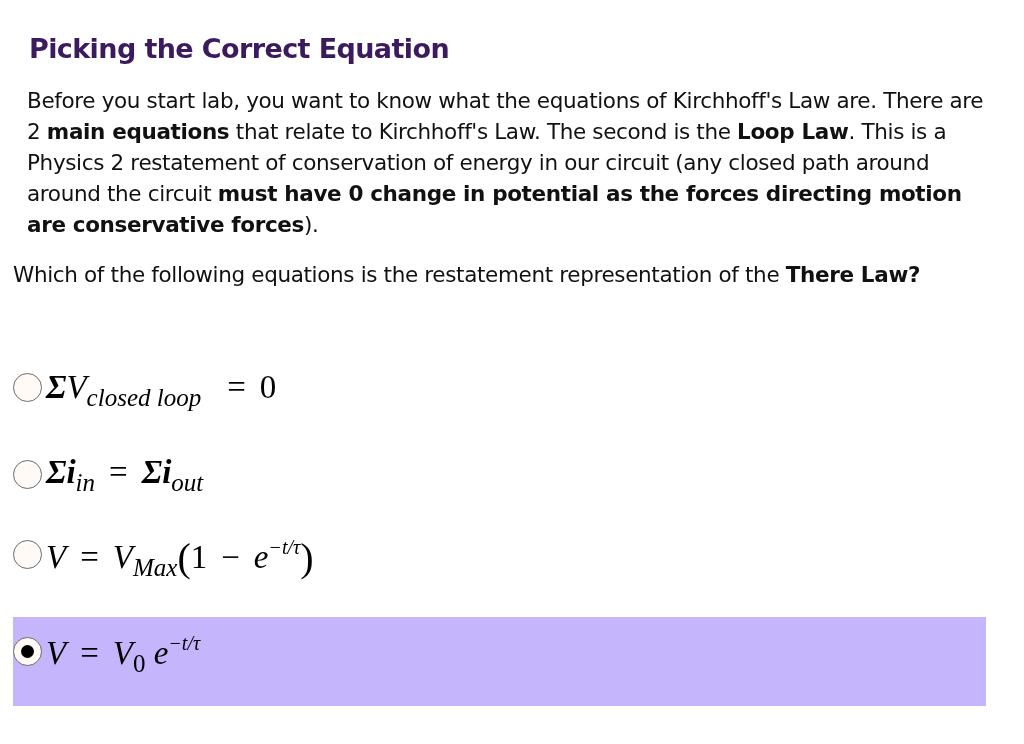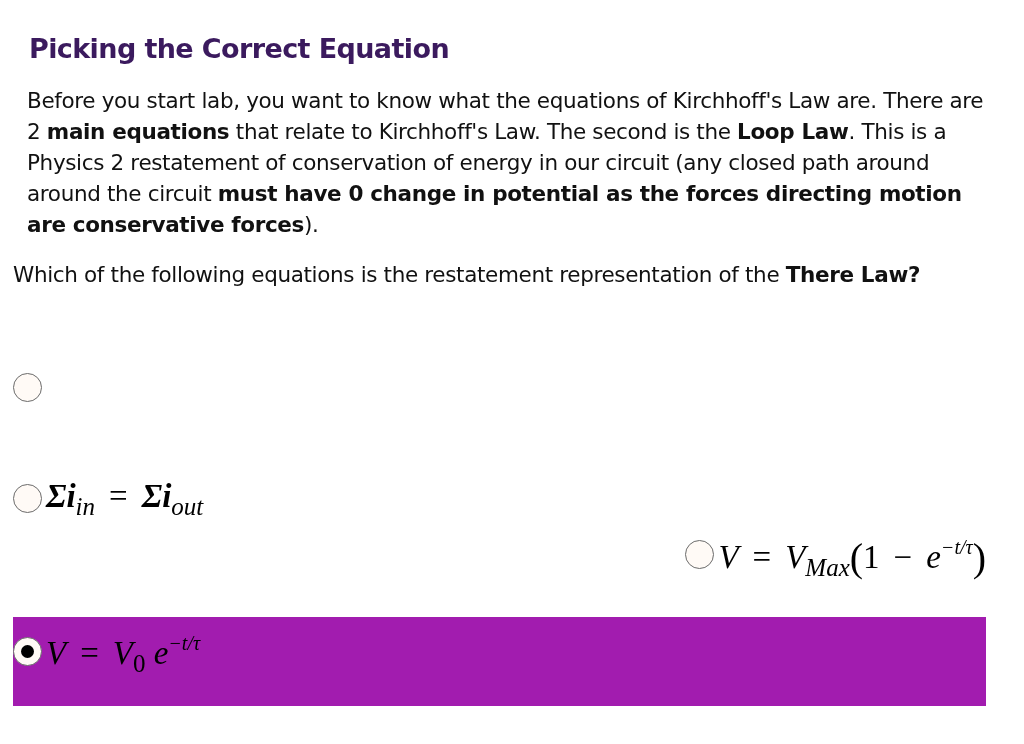--- a/index.html
+++ b/index.html
@@ -49,21 +49,21 @@
 
     .option {
       position: absolute;
       left: 13px;
       width: 973px;
       display: flex;
       align-items: flex-start;
       cursor: pointer;
     }
     .option.selected {
-      background: #a21caf;
+      background: #c4b5fd;
     }
     .radio {
       width: 29px;
       height: 29px;
       box-sizing: border-box;
       border: 1.5px solid #6b6b6b;
       border-radius: 50%;
       background: #fffaf6;
       position: relative;
       flex: 0 0 auto;
@@ -109,28 +109,29 @@
 <body>
 
 <h1 class="title">Picking the Correct Equation</h1>
 
 <p class="intro"><span>Before you start lab, you want to know what the equations of Kirchhoff's Law are. There are 2 </span><b>main equations</b><span> that relate to Kirchhoff's Law.  The second is the </span><b>Loop Law</b><span>. This is a Physics 2 restatement of conservation of energy in our circuit (any closed path around around the circuit </span><b>must have 0 change in potential as the forces directing motion are conservative forces</b><span>).</span></p>
 
 <p class="question"><span>Which of the following equations is the restatement representation of the </span><b>There Law?</b></p>
 
 <div class="option" style="top:367px;">
   <span class="radio" style="margin-top:6px;"></span>
+  <span class="eq"><span class="bi">Σ</span><i>V</i><sub>closed loop</sub><span class="op" style="padding-left:26px;">=</span><span>0</span></span>
 </div>
 
-<div class="option" style="top:476px;text-align:right;">
+<div class="option" style="top:452px;text-align:right;">
   <span class="radio" style="margin-top:8px;"></span>
   <span class="eq"><span class="bi">Σ</span><span class="bi">i</span><sub>in</sub><span class="op">=</span><span class="bi">Σ</span><span class="bi">i</span><sub>out</sub></span>
 </div>
 
-<div class="option" style="top:537px;justify-content:flex-end;">
+<div class="option" style="top:537px;">
   <span class="radio" style="margin-top:3px;"></span>
   <span class="eq"><i>V</i><span class="op">=</span><i>V</i><sub>Max</sub><span class="paren">(</span><span>1</span><span class="op">−</span><i>e</i><sup>−t/τ</sup><span class="paren">)</span></span>
 </div>
 
 <div class="option selected" style="top:617px; height:89px;">
   <span class="radio checked" style="margin-top:20px;"></span>
   <span class="eq" style="margin-top:16px;"><i>V</i><span class="op">=</span><i>V</i><sub style="font-style:normal;">0</sub>&nbsp;<i>e</i><sup>−t/τ</sup></span>
 </div>
 
 </body></html>

